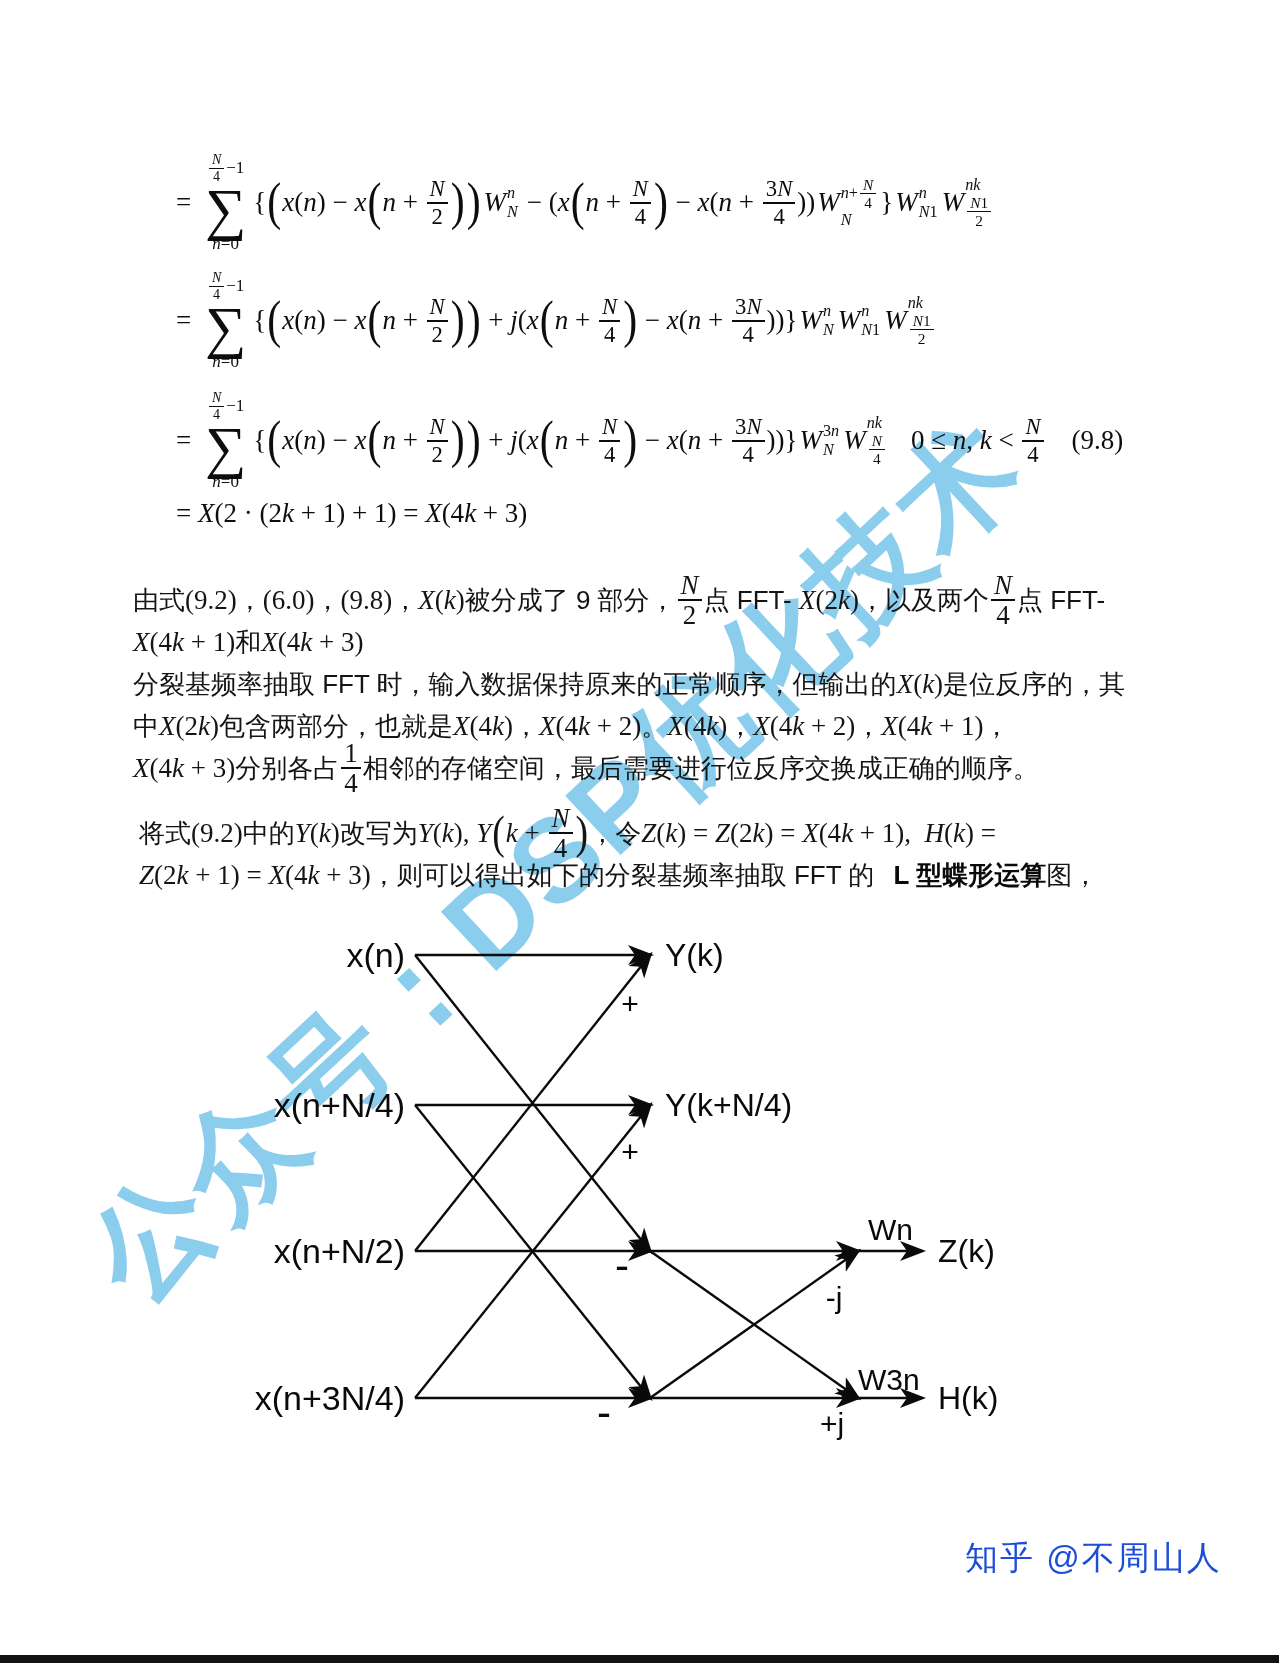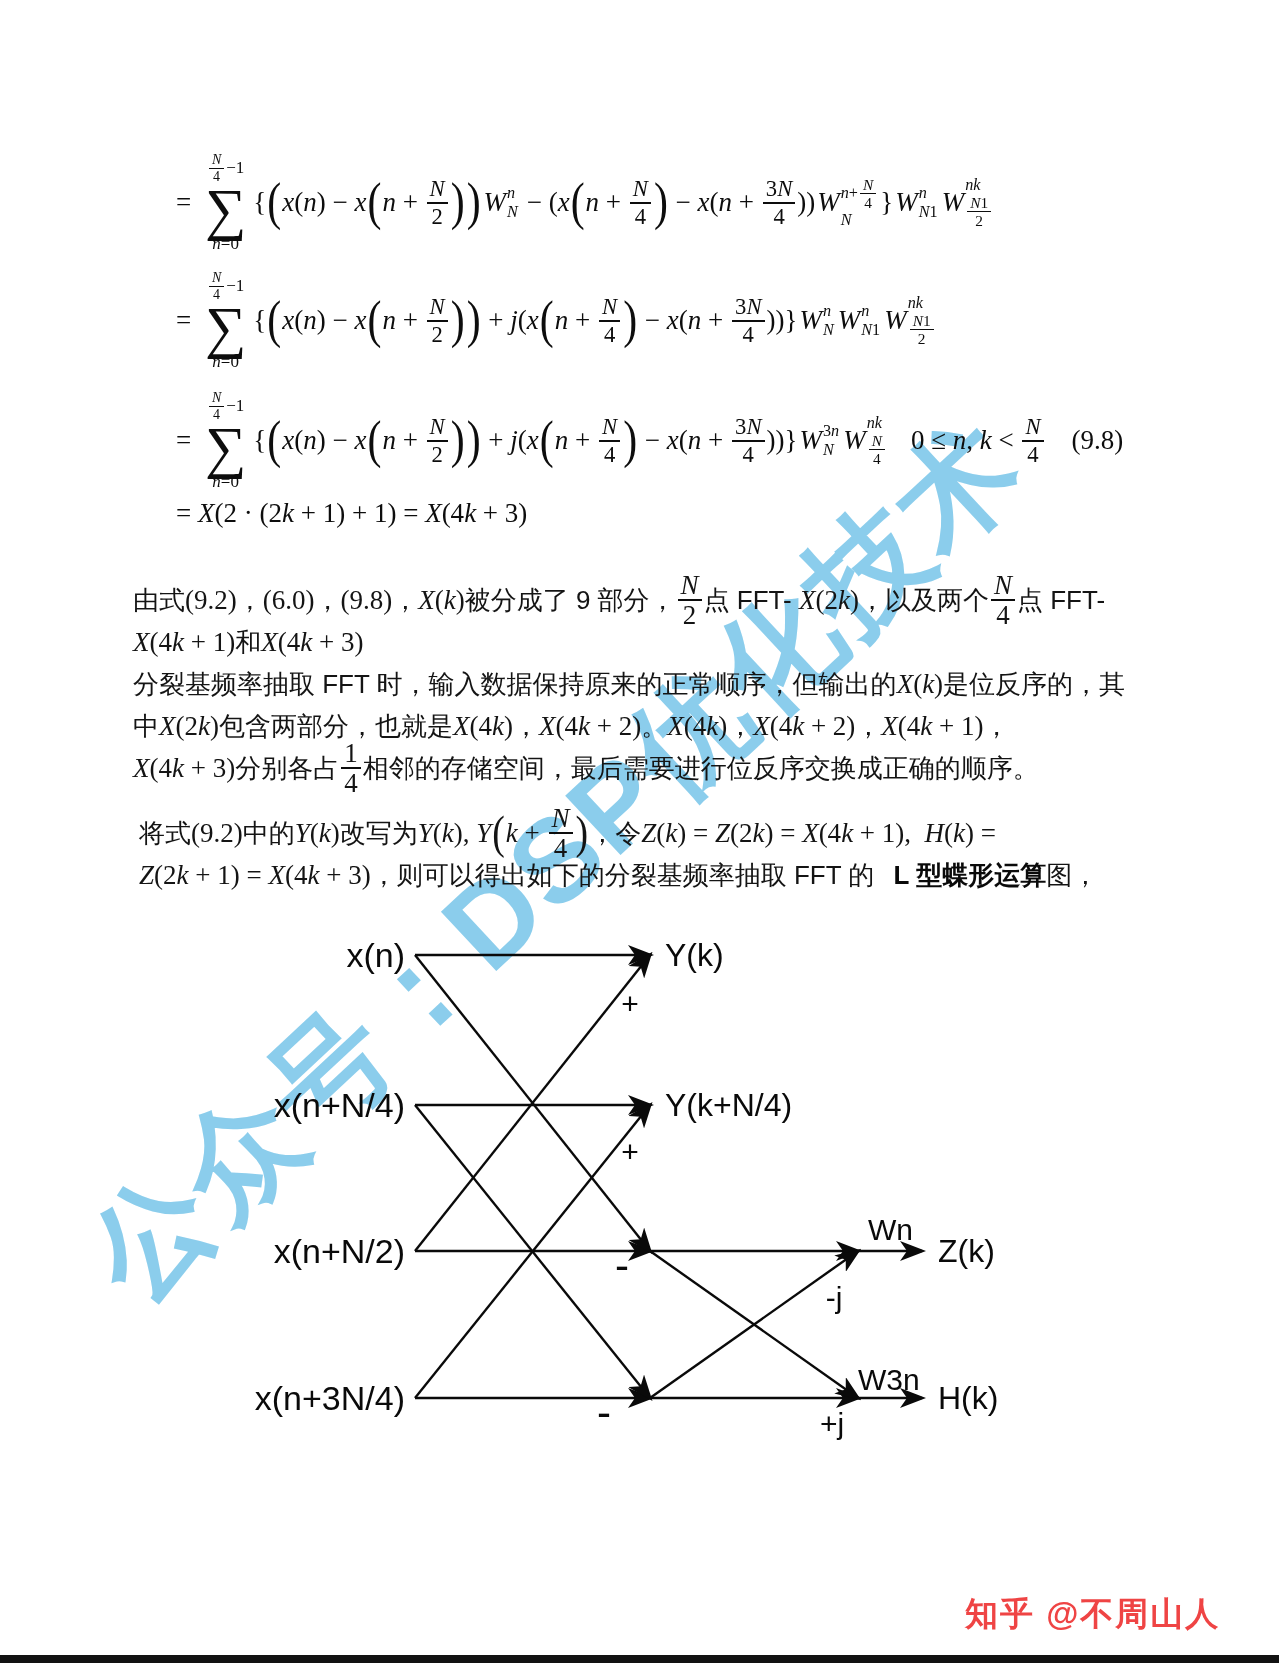--- a/index.html
+++ b/index.html
@@ -41,22 +41,22 @@
   .pline .mbig{font-size:1.45em;}
   
   .watermark{position:absolute;left:110px;top:1198px;z-index:1;
              transform:rotate(-43deg);transform-origin:0 50%;
              font-size:118px;font-weight:bold;letter-spacing:3px;
              color:#7cc7ea;opacity:0.88;white-space:pre;pointer-events:none;
              font-family:"Liberation Sans",sans-serif;}
   
   #diagram-svg{position:absolute;left:0;top:0;z-index:2;pointer-events:none;}
   
-  .credit{position:absolute;left:965px;top:1592px;z-index:3;
-          font-size:33px;letter-spacing:2px;color:#ef4444;white-space:pre;font-weight:bold;}
+  .credit{position:absolute;left:965px;top:1536px;z-index:3;
+          font-size:33px;letter-spacing:2px;color:#1d4ed8;white-space:pre;}
   .bottom-bar{position:absolute;left:0;top:1655px;width:1279px;height:8px;
               background:#121212;z-index:4;}
 </style>
 </head>
 <body>
 
 <div class="watermark">公众号：DSP优化技术</div>
 
 <div class="formula" style="left:176px;top:150px;height:105px;">
     <span class="m"><span class="up ser">= </span></span>

